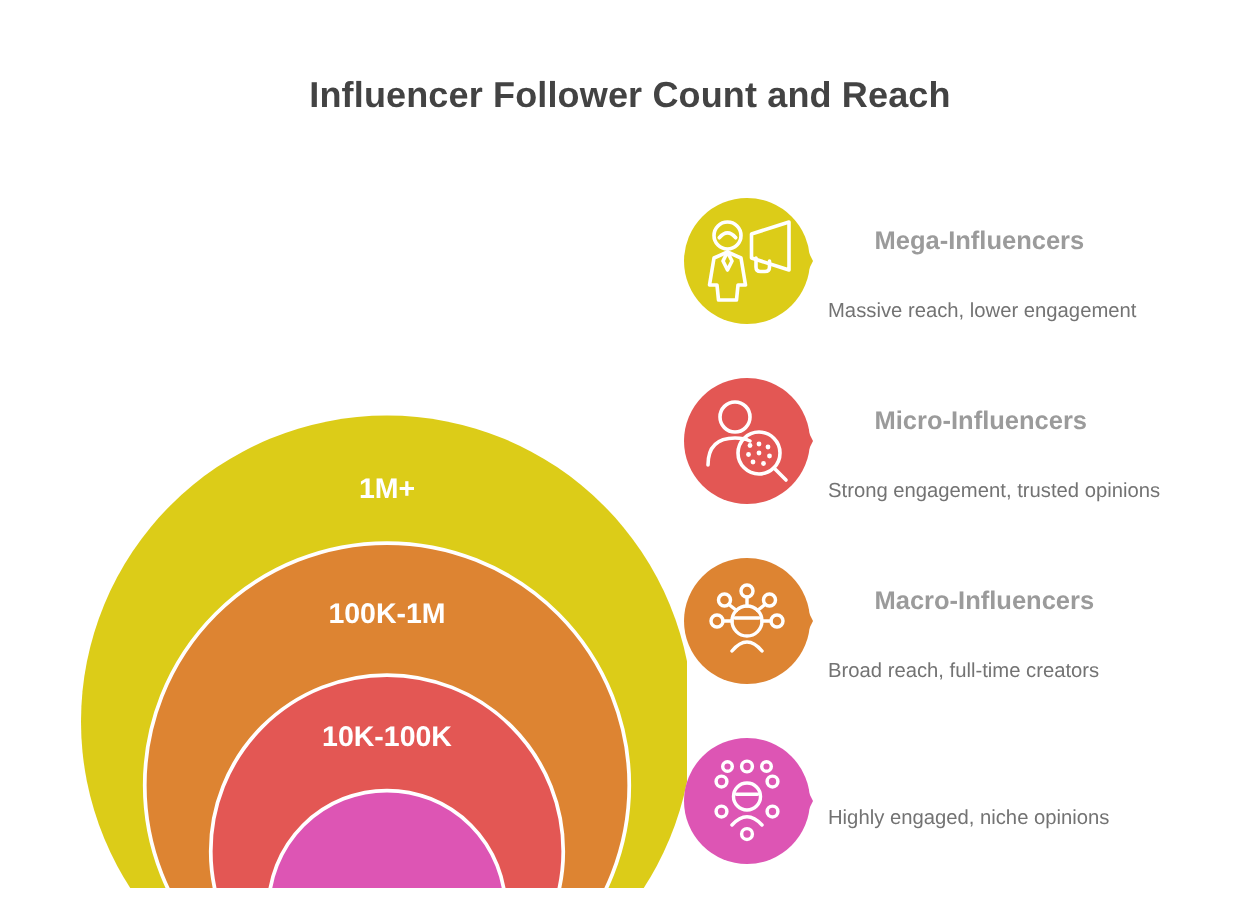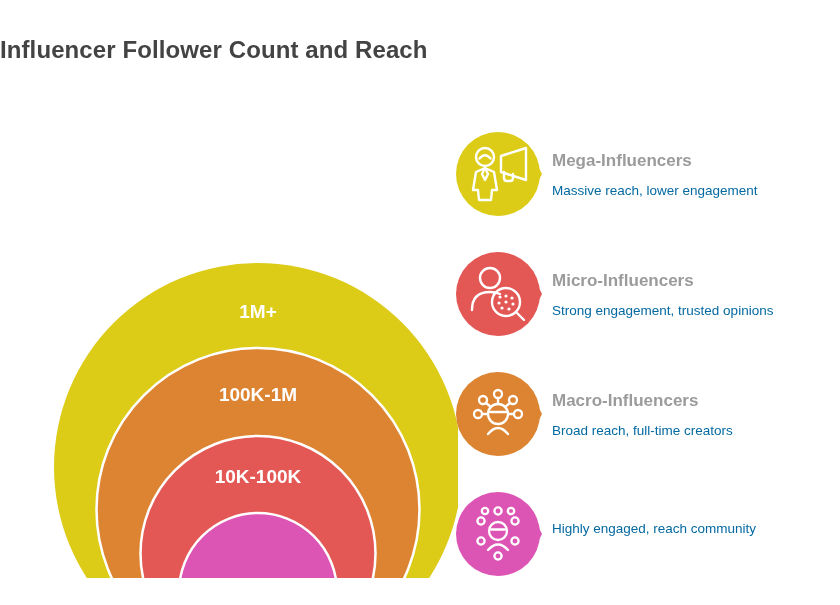--- a/index.html
+++ b/index.html
@@ -7,30 +7,30 @@
     width: 840px; height: 605px;
     background: #ffffff;
     font-family: "Liberation Sans", sans-serif;
     overflow: hidden;
   }
   #page { position: relative; width: 840px; height: 605px; background: #ffffff; }
 
   
   .title {
     position: absolute;
-    top: 36px; left: 0; width: 840px;
-    text-align: left;
+    top: 50px; left: 0; width: 840px;
+    text-align: center;
     font-size: 24px;
     font-weight: bold;
     color: #434343;
     letter-spacing: 0.1px;
   }
 
   
-  .onion { position: absolute; left: 18px; top: 118px; width: 440px; height: 460px; }
+  .onion { position: absolute; left: 18px; top: 132px; width: 440px; height: 460px; }
   .onion svg { display: block; }
   .ring-label {
     font-family: "Liberation Sans", sans-serif;
     font-size: 19px;
     font-weight: bold;
     fill: #ffffff;
     text-anchor: middle;
     dominant-baseline: middle;
   }
 
@@ -51,25 +51,26 @@
     left: 100px;
     top: 22px;
     width: 288px;
   }
   .legend-title {
     font-size: 17px;
     font-weight: bold;
     color: #9b9b9b;
     line-height: 22px;
     white-space: nowrap;
+    margin-left: 31px;
   }
   .legend-desc {
-    margin-top: 10px;
+    margin-top: 26px;
     font-size: 13.5px;
-    color: #0369a1;
+    color: #737373;
     line-height: 18px;
     white-space: nowrap;
   }
 </style>
 </head>
 <body>
 
 <div id="page">
 
   <div class="title">Influencer Follower Count and Reach</div>
@@ -183,18 +184,18 @@
             <circle cx="63" cy="53" r="3.6"></circle>
             <circle cx="46" cy="68" r="3.6"></circle>
             <circle cx="29" cy="53" r="3.6"></circle>
             <circle cx="29" cy="33" r="3.6"></circle>
             <circle cx="33" cy="23" r="3.2"></circle>
             <circle cx="59" cy="23" r="3.2"></circle>
           </g>
         </svg>
       </div>
       <div class="legend-text">
-        <div class="legend-desc">Highly engaged, reach community</div>
+        <div class="legend-desc">Highly engaged, niche opinions</div>
       </div>
     </div>
 
   </div>
 </div>
 
 </body></html>

